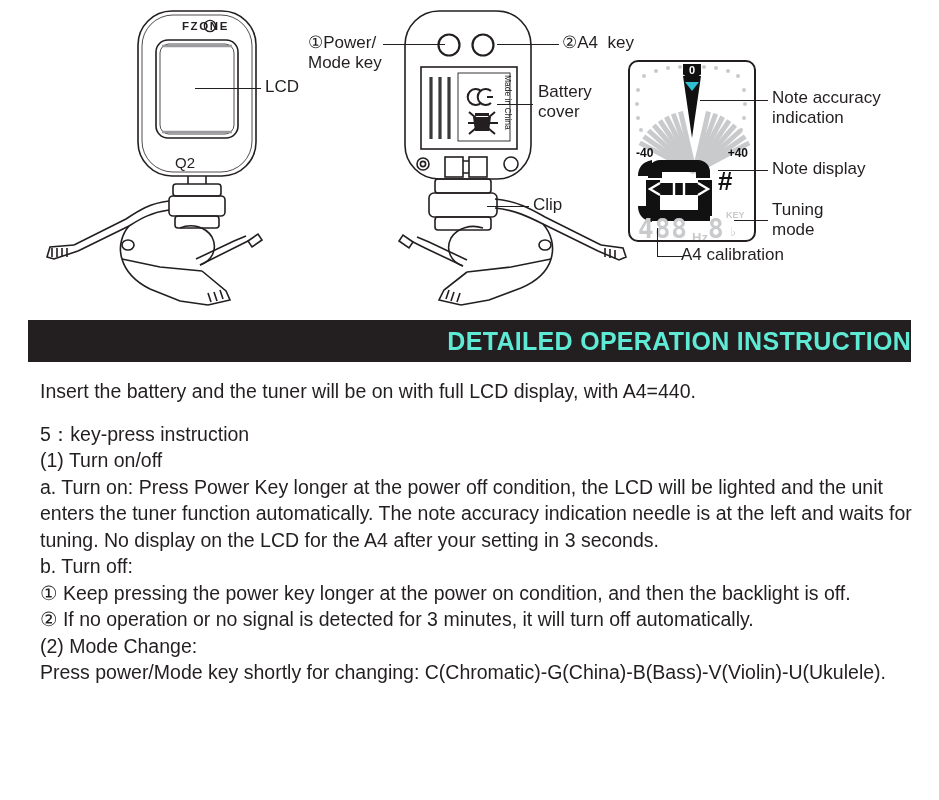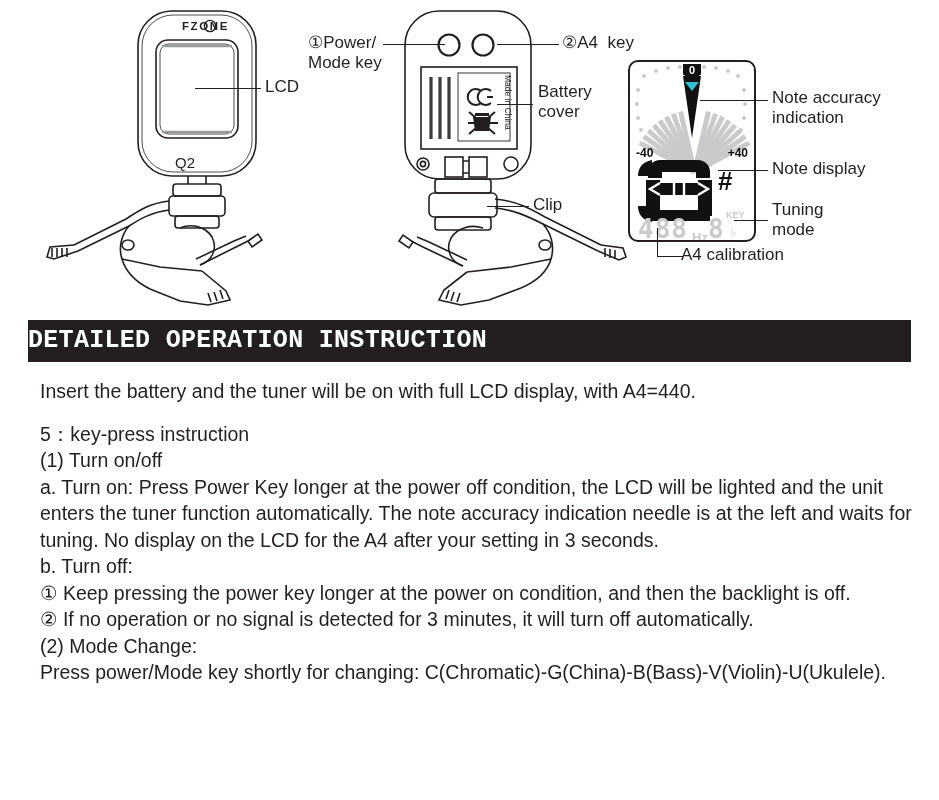--- a/index.html
+++ b/index.html
@@ -51,23 +51,23 @@
   .sharp{position:absolute;font-size:26px;font-weight:bold;color:#111;}
 
   .seg-grey{color:#c9cacc;font-family:"DejaVu Sans Mono",monospace;font-weight:bold;}
 
   
   .titlebar{
     position:absolute;left:28px;top:320px;width:883px;height:42px;
     background:#231f20;
   }
   .titlebar .t{
-    color:#ffffff;font-size:25px;font-weight:bold;letter-spacing:.3px;
-    text-align:left;line-height:42px;width:100%;
-    font-family:Liberation Mono, monospace;
+    color:#5eead4;font-size:25px;font-weight:bold;letter-spacing:.3px;
+    text-align:right;line-height:42px;width:100%;
+    font-family:Liberation Sans, sans-serif;
   }
 
   
   .body{
     position:absolute;left:40px;top:378px;width:880px;
     font-size:19.5px;line-height:26.5px;color:#231f20;
   }
   .body p{margin:0;}
   .body .gap{height:16px;}
 </style>

